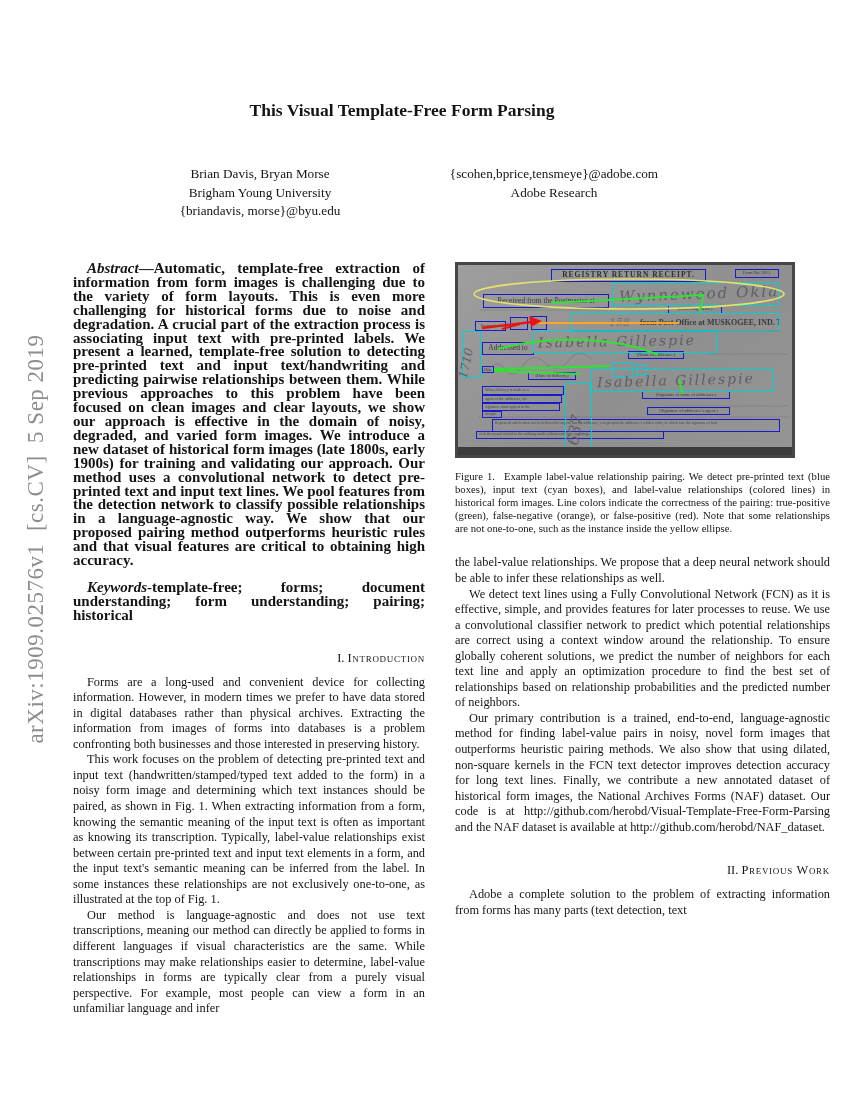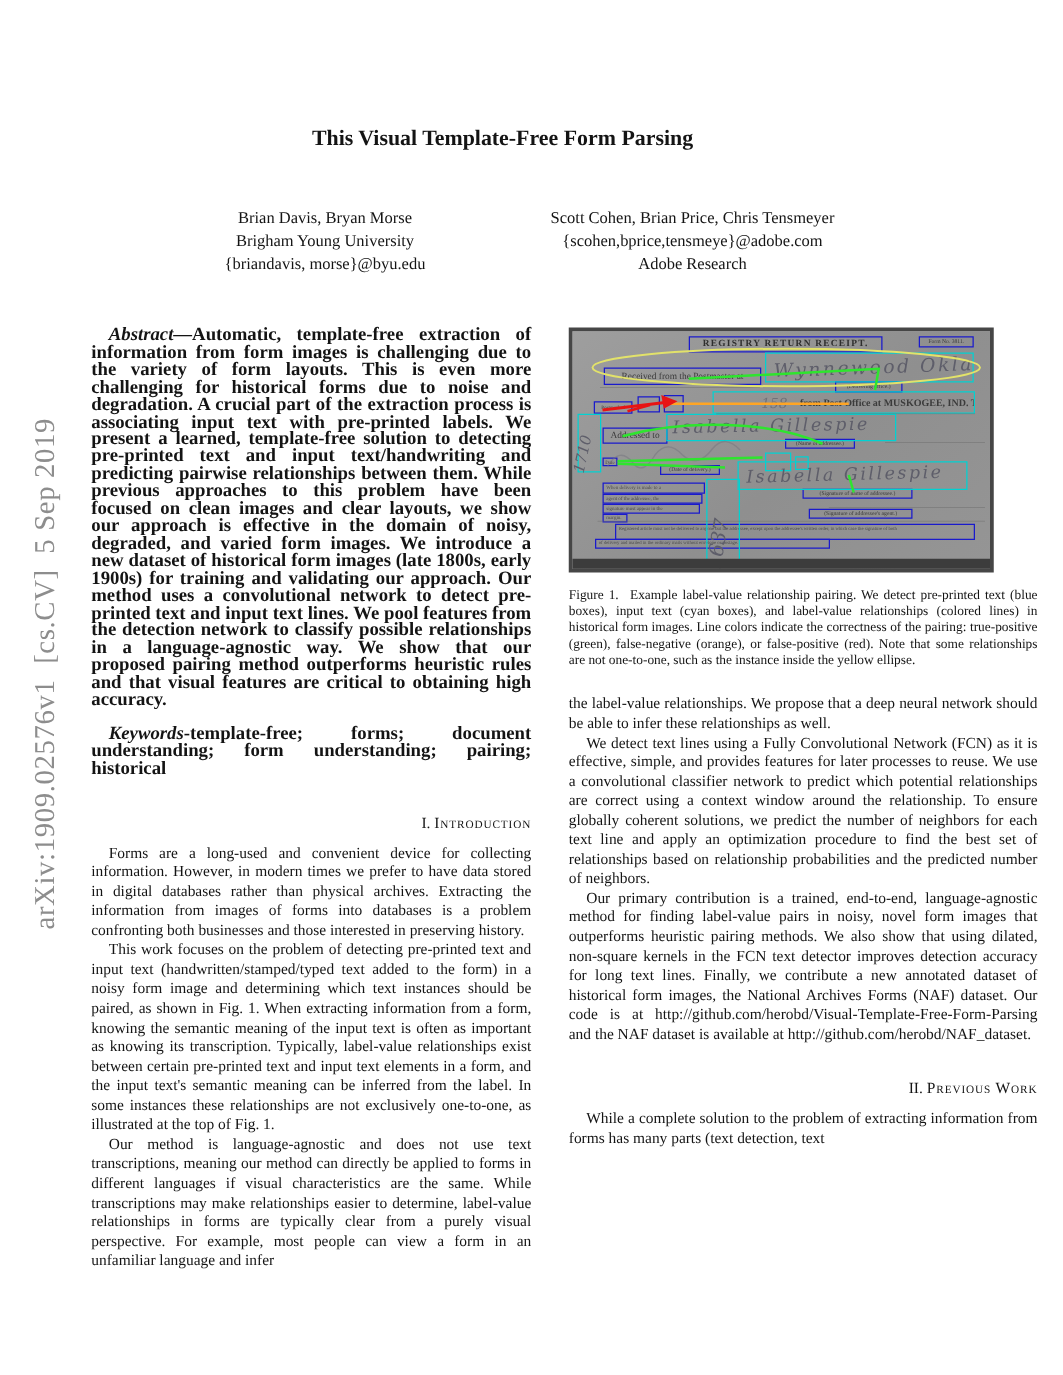--- a/index.html
+++ b/index.html
@@ -57,21 +57,20 @@
   <div class="arxiv">arXiv:1909.02576v1  [cs.CV]  5 Sep 2019</div>
 
   <h1 class="title">This Visual Template-Free Form Parsing</h1>
 
   <div class="author-col author-left">
     <div>Brian Davis, Bryan Morse</div>
     <div class="it">Brigham Young University</div>
     <div class="it">{briandavis, morse}@byu.edu</div>
   </div>
   <div class="author-col author-right">
-    <div>Scott Cohen, Brian Price, Chris Tensmeyer</div>
     <div class="it">{scohen,bprice,tensmeye}@adobe.com</div>
     <div class="it">Adobe Research</div>
   </div>
 
   <div class="col-left">
     <p class="abstract"><span class="lead">Abstract</span><span>—Automatic, template-free extraction of information from form images is challenging due to the variety of form layouts. This is even more challenging for historical forms due to noise and degradation. A crucial part of the extraction process is associating input text with pre-printed labels. We present a learned, template-free solution to detecting pre-printed text and input text/handwriting and predicting pairwise relationships between them. While previous approaches to this problem have been focused on clean images and clear layouts, we show our approach is effective in the domain of noisy, degraded, and varied form images. We introduce a new dataset of historical form images (late 1800s, early 1900s) for training and validating our approach. Our method uses a convolutional network to detect pre-printed text and input text lines. We pool features from the detection network to classify possible relationships in a language-agnostic way. We show that our proposed pairing method outperforms heuristic rules and that visual features are critical to obtaining high accuracy.</span></p>
     <p class="abstract kw"><span class="lead">Keywords</span><span>-template-free; forms; document understanding; form understanding; pairing; historical</span></p>
 
     <h2 class="sec"><span>I.</span> <span class="sc">Introduction</span></h2>
 
@@ -195,16 +194,16 @@
     </div>
 
     <p class="caption"><span class="capnum">Figure 1.</span><span>Example label-value relationship pairing. We detect pre-printed text (blue boxes), input text (cyan boxes), and label-value relationships (colored lines) in historical form images. Line colors indicate the correctness of the pairing: true-positive (green), false-negative (orange), or false-positive (red). Note that some relationships are not one-to-one, such as the instance inside the yellow ellipse.</span></p>
 
     <p class="bp mt">the label-value relationships. We propose that a deep neural network should be able to infer these relationships as well.</p>
     <p class="bp ind">We detect text lines using a Fully Convolutional Network (FCN) as it is effective, simple, and provides features for later processes to reuse. We use a convolutional classifier network to predict which potential relationships are correct using a context window around the relationship. To ensure globally coherent solutions, we predict the number of neighbors for each text line and apply an optimization procedure to find the best set of relationships based on relationship probabilities and the predicted number of neighbors.</p>
     <p class="bp ind">Our primary contribution is a trained, end-to-end, language-agnostic method for finding label-value pairs in noisy, novel form images that outperforms heuristic pairing methods. We also show that using dilated, non-square kernels in the FCN text detector improves detection accuracy for long text lines. Finally, we contribute a new annotated dataset of historical form images, the National Archives Forms (NAF) dataset. Our code is at http://github.com/herobd/Visual-Template-Free-Form-Parsing and the NAF dataset is available at http://github.com/herobd/NAF_dataset.</p>
 
     <h2 class="sec"><span>II.</span> <span class="sc">Previous Work</span></h2>
 
-    <p class="bp ind">While a complete solution to the problem of extracting information from forms has many parts (text detection, text</p>
+    <p class="bp ind">Adobe a complete solution to the problem of extracting information from forms has many parts (text detection, text</p>
   </div>
 
 </div>
 
 </body></html>

